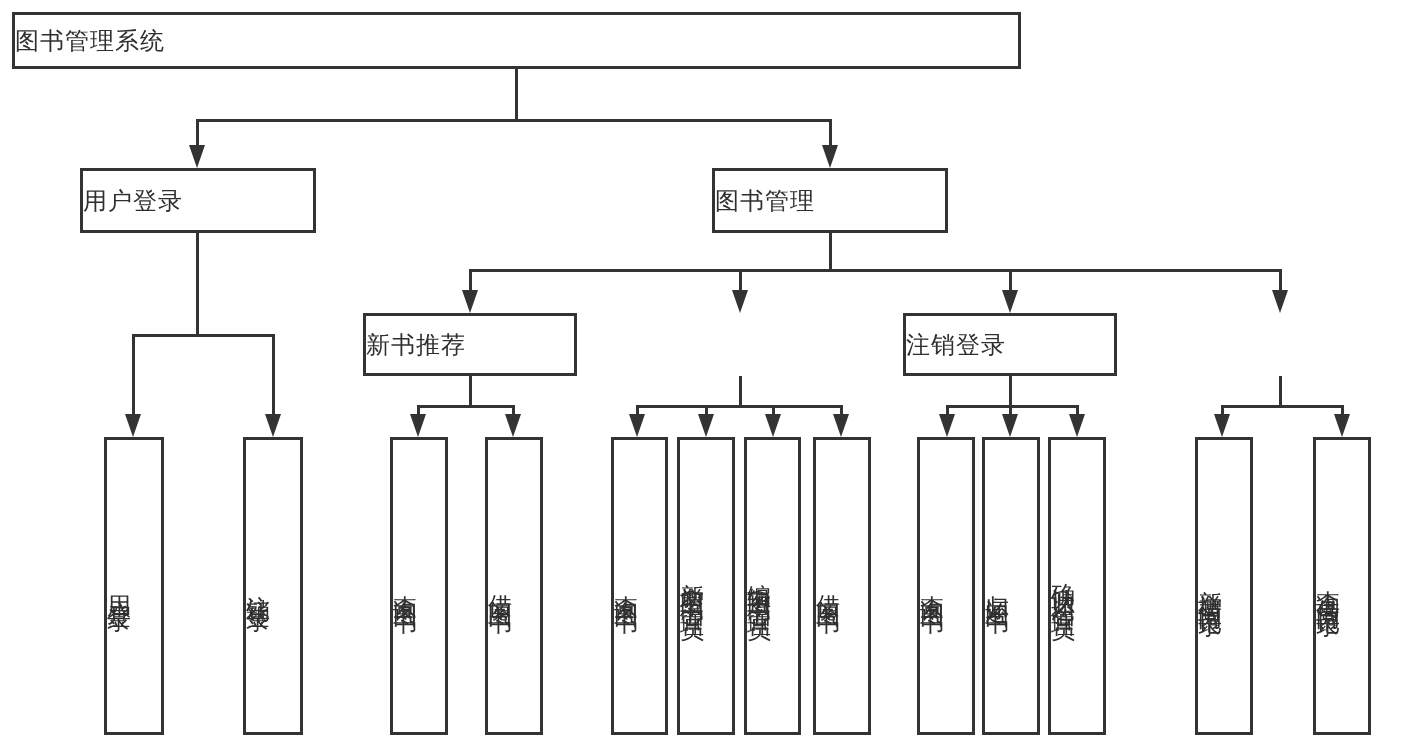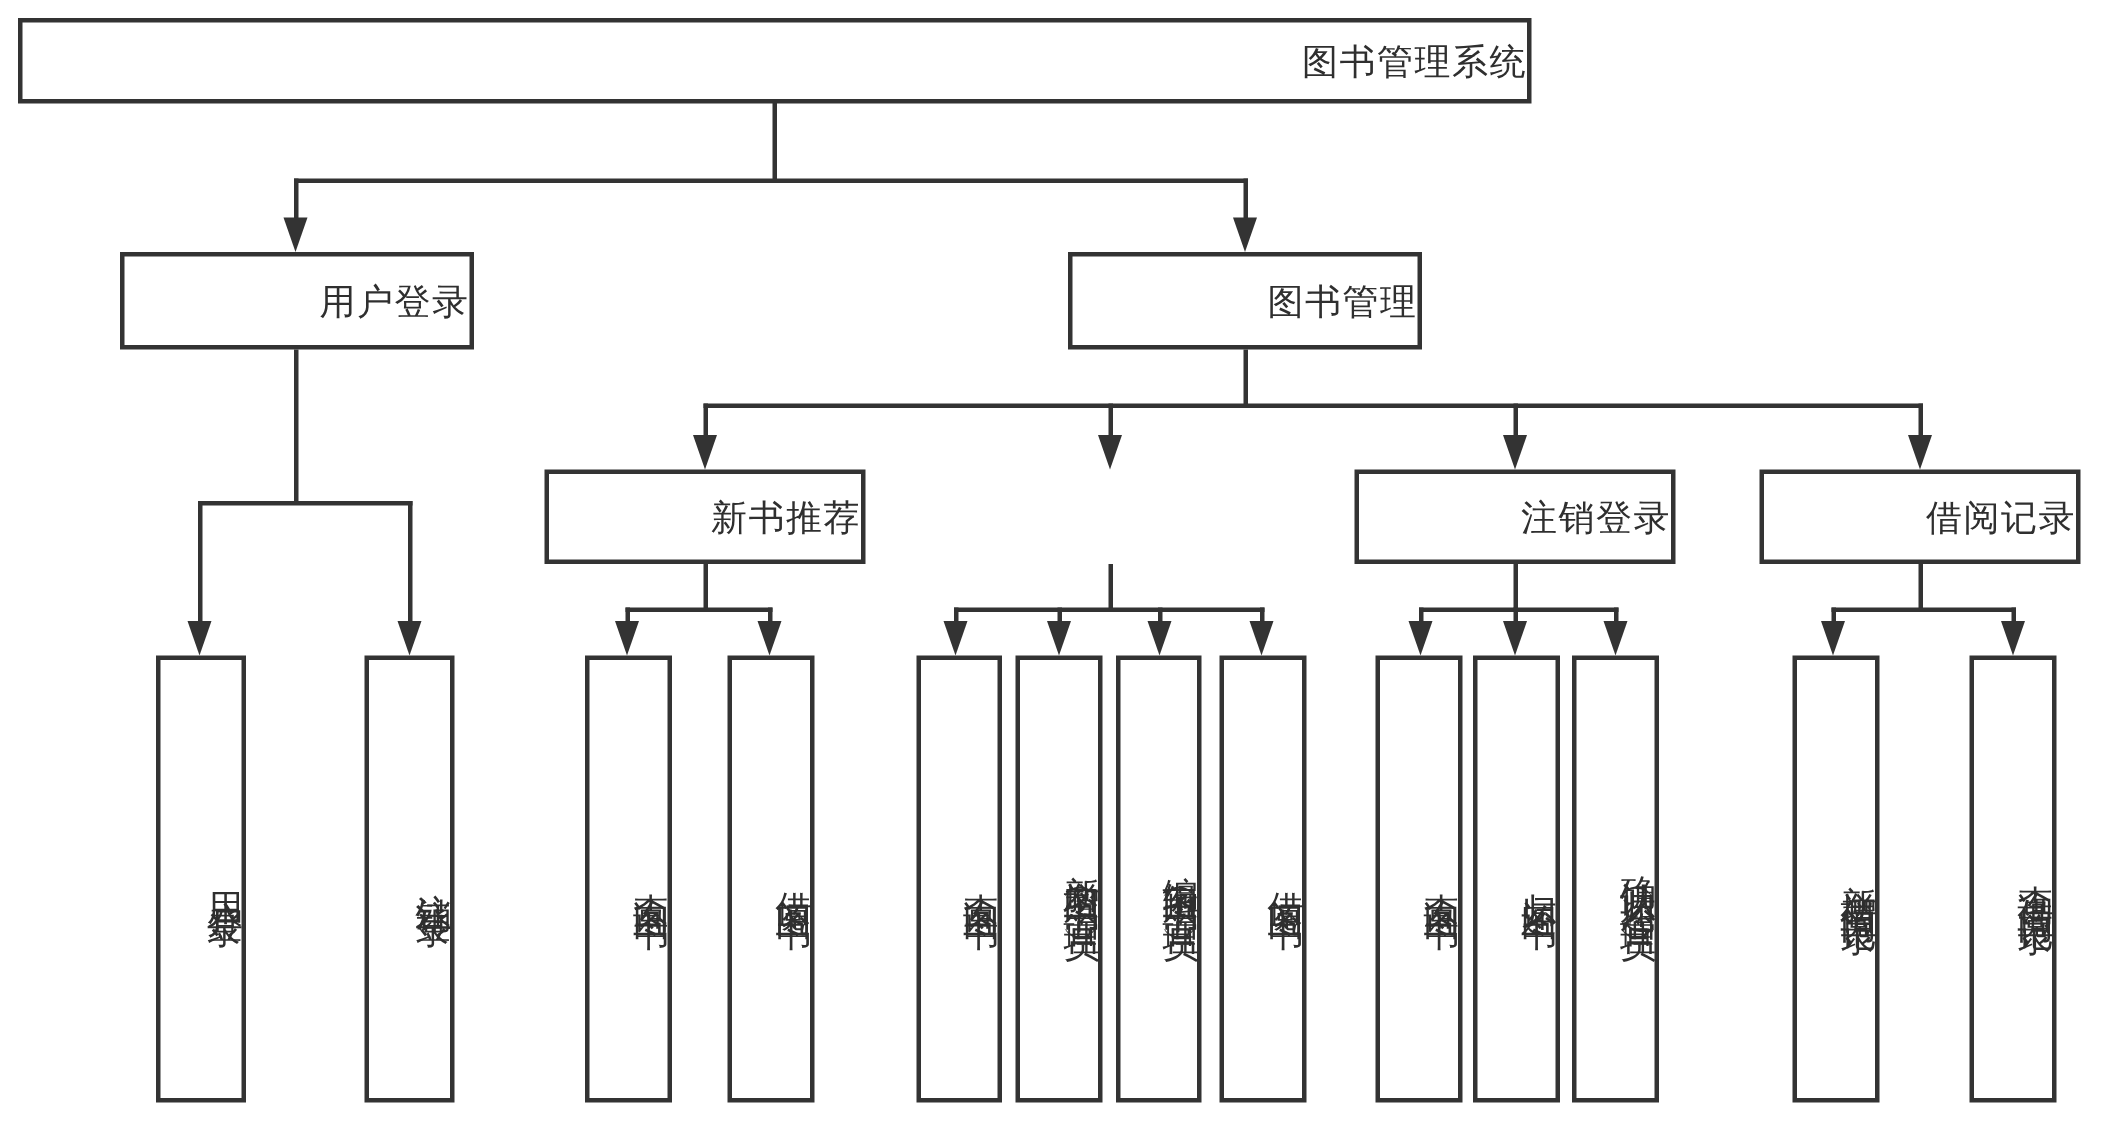--- a/index.html
+++ b/index.html
@@ -11,21 +11,21 @@
     font-family: "Liberation Sans", "DejaVu Sans", sans-serif;
     overflow: hidden;
   }
   .box {
     position: absolute;
     box-sizing: border-box;
     border: 3px solid #333333;
     background: #ffffff;
     display: flex;
     align-items: center;
-    justify-content: flex-end;
+    justify-content: flex-start;
     color: #2f2f2f;
   }
   .box span {
     font-size: 24px;
     letter-spacing: 1px;
     color: #2f2f2f;
     white-space: nowrap;
   }
   .box.v span {
     writing-mode: vertical-rl;
@@ -62,28 +62,25 @@
     <span>图书管理系统</span>
   </div>
 
   <div class="box" style="left:80px; top:168px; width:236px; height:65px;">
     <span>用户登录</span>
   </div>
   <div class="box" style="left:712px; top:168px; width:236px; height:65px;font-family:Liberation Mono, monospace;">
     <span>图书管理</span>
   </div>
 
-  <div class="box" style="left:363px; top:313px; width:214px; height:63px;padding-left:25px;">
+  <div class="box" style="left:363px; top:313px; width:214px; height:63px;">
     <span>新书推荐</span>
   </div>
   <div class="box" style="left:903px; top:313px; width:214px; height:63px;">
     <span>注销登录</span>
-  </div>
-  <div class="box" style="left:1173px; top:313px; width:214px; height:63px;">
-    <span>借阅记录</span>
   </div>
 
   <div class="box v" style="left:104px; top:437px; width:60px; height:298px;">
     <span>用户登录</span>
   </div>
   <div class="box v" style="left:243px; top:437px; width:60px; height:298px;">
     <span>注销登录</span>
   </div>
 
   <div class="box v" style="left:390px; top:437px; width:58px; height:298px;">

